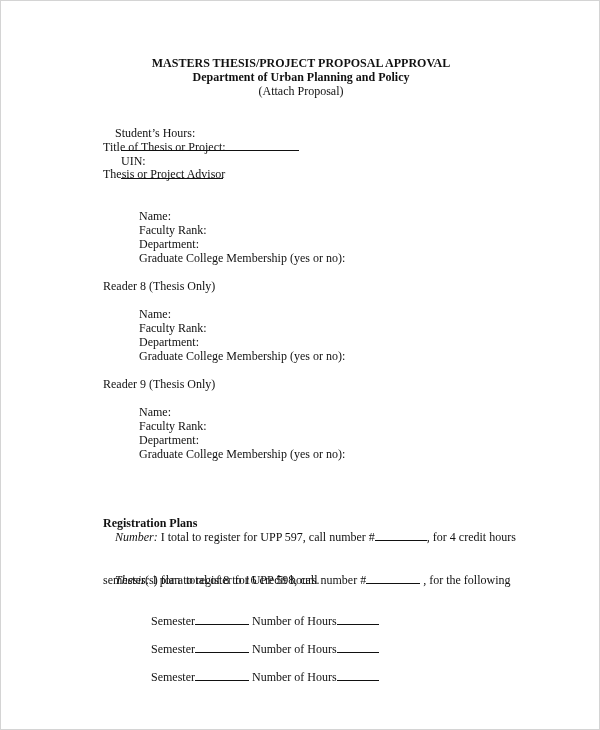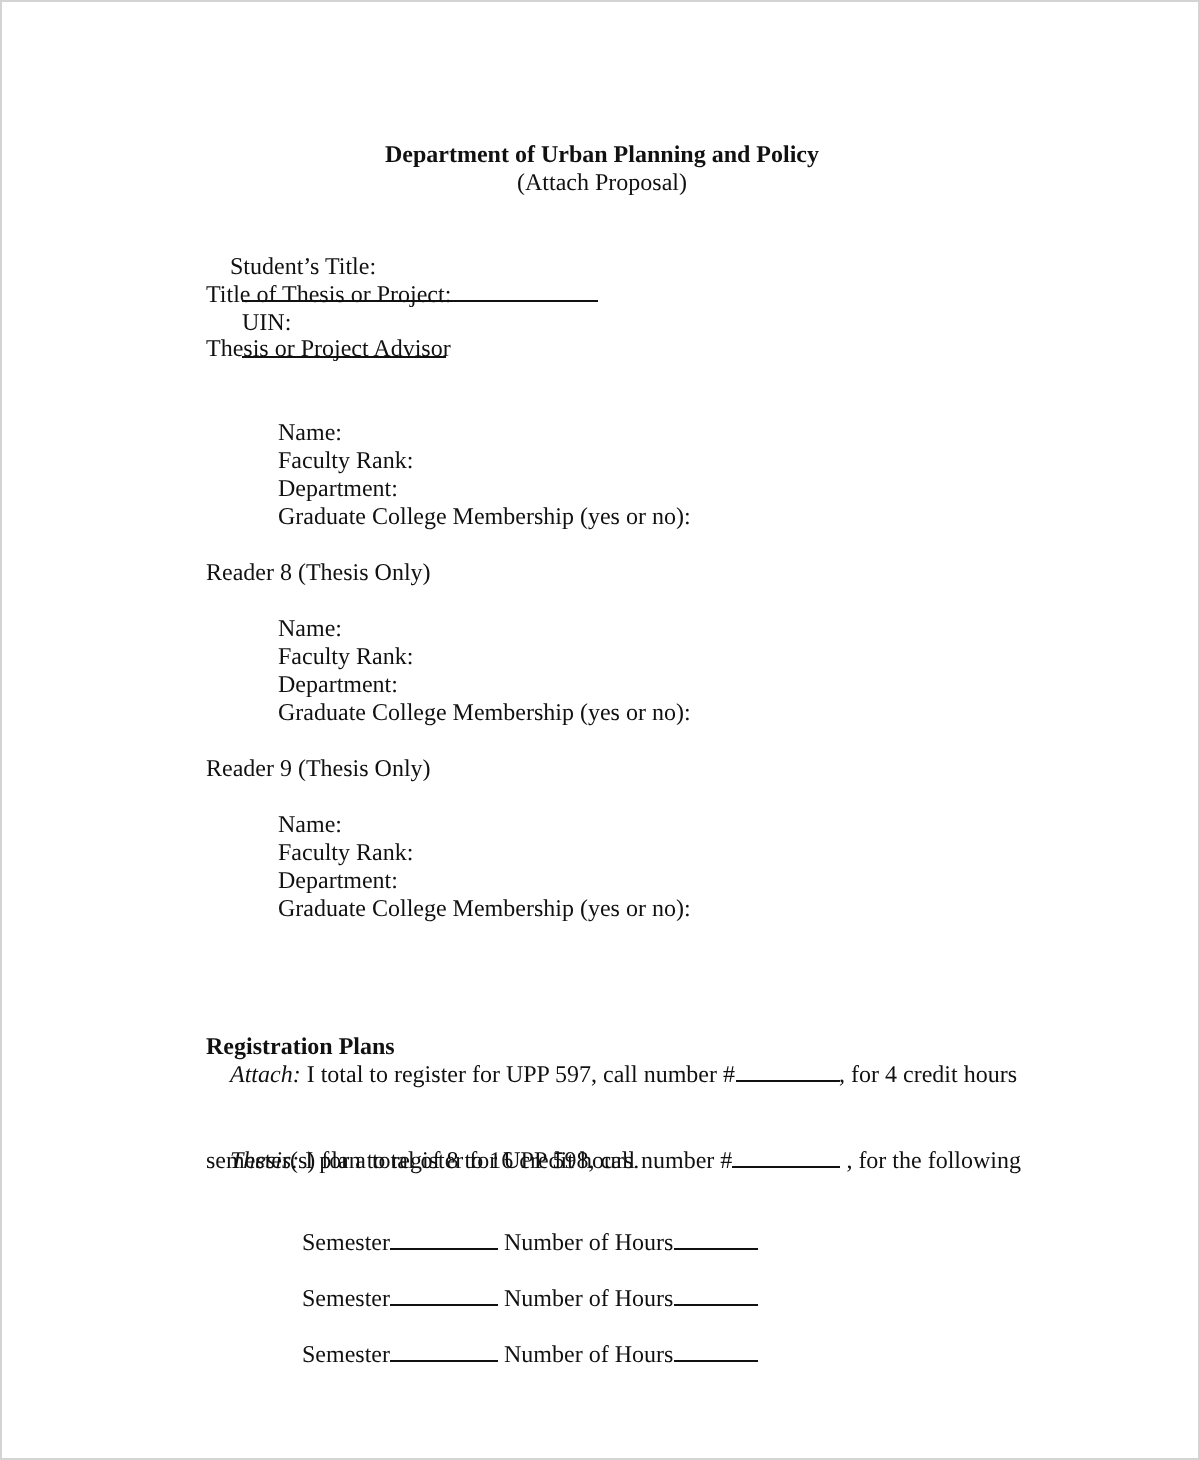--- a/index.html
+++ b/index.html
@@ -13,25 +13,26 @@
   .center { left: 0; width: 600px; text-align: center; }
   .b { font-weight: bold; }
   .i { font-style: italic; }
   .blank { display: inline-block; border-bottom: 1px solid #111; height: 10px; vertical-align: baseline; }
 </style>
 </head>
 <body>
 
 <div class="page">
 
+  <div class="t center b" style="top:55px;">MASTERS THESIS/PROJECT PROPOSAL APPROVAL</div>
   <div class="t center" style="top:83px;">(Attach Proposal)</div>
   <div class="t center b" style="top:69px;">Department of Urban Planning and Policy</div>
 
   <div class="t" style="left:102px; top:111px;">
-    <span>Student’s Title:</span>
+    <span>Student’s Hours:</span>
     <span class="blank" style="width:178px; margin-left:6px;"></span>
     <span style="margin-left:6px;">UIN:</span>
     <span class="blank" style="width:102px; margin-left:6px;"></span>
   </div>
 
   <div class="t" style="left:102px; top:139px;">Title of Thesis or Project:</div>
 
   <div class="t" style="left:102px; top:166px;text-align:center;">Thesis or Project Advisor</div>
   <div class="t" style="left:138px; top:208px;">Name:</div>
   <div class="t" style="left:138px; top:222px;">Faculty Rank:</div>
@@ -46,21 +47,21 @@
 
   <div class="t" style="left:102px; top:376px;">Reader 9 (Thesis Only)</div>
   <div class="t" style="left:138px; top:404px;">Name:</div>
   <div class="t" style="left:138px; top:418px;">Faculty Rank:</div>
   <div class="t" style="left:138px; top:432px;">Department:</div>
   <div class="t" style="left:138px; top:446px;">Graduate College Membership (yes or no):</div>
 
   <div class="t b" style="left:102px; top:487px;margin-top:28px;">Registration Plans</div>
 
   <div class="t" style="left:102px; top:515px;">
-    <span class="i">Attach:</span><span> I total to register for UPP 597, call number #</span><span class="blank" style="width:52px;"></span><span>, for 4 credit hours</span>
+    <span class="i">Number:</span><span> I total to register for UPP 597, call number #</span><span class="blank" style="width:52px;"></span><span>, for 4 credit hours</span>
   </div>
 
   <div class="t" style="left:102px; top:558px;">
     <span class="i">Thesis:</span><span> I plan to register for UPP 598, call number #</span><span class="blank" style="width:54px;"></span><span> , for the following</span>
   </div>
   <div class="t" style="left:102px; top:572px;">semester(s) for a total of 8 to 16 credit hours.</div>
 
   <div class="t" style="left:138px; top:599px;">
     <span>Semester</span><span class="blank" style="width:54px;"></span><span style="margin-left:3px;">Number of Hours</span><span class="blank" style="width:42px;"></span>
   </div>

